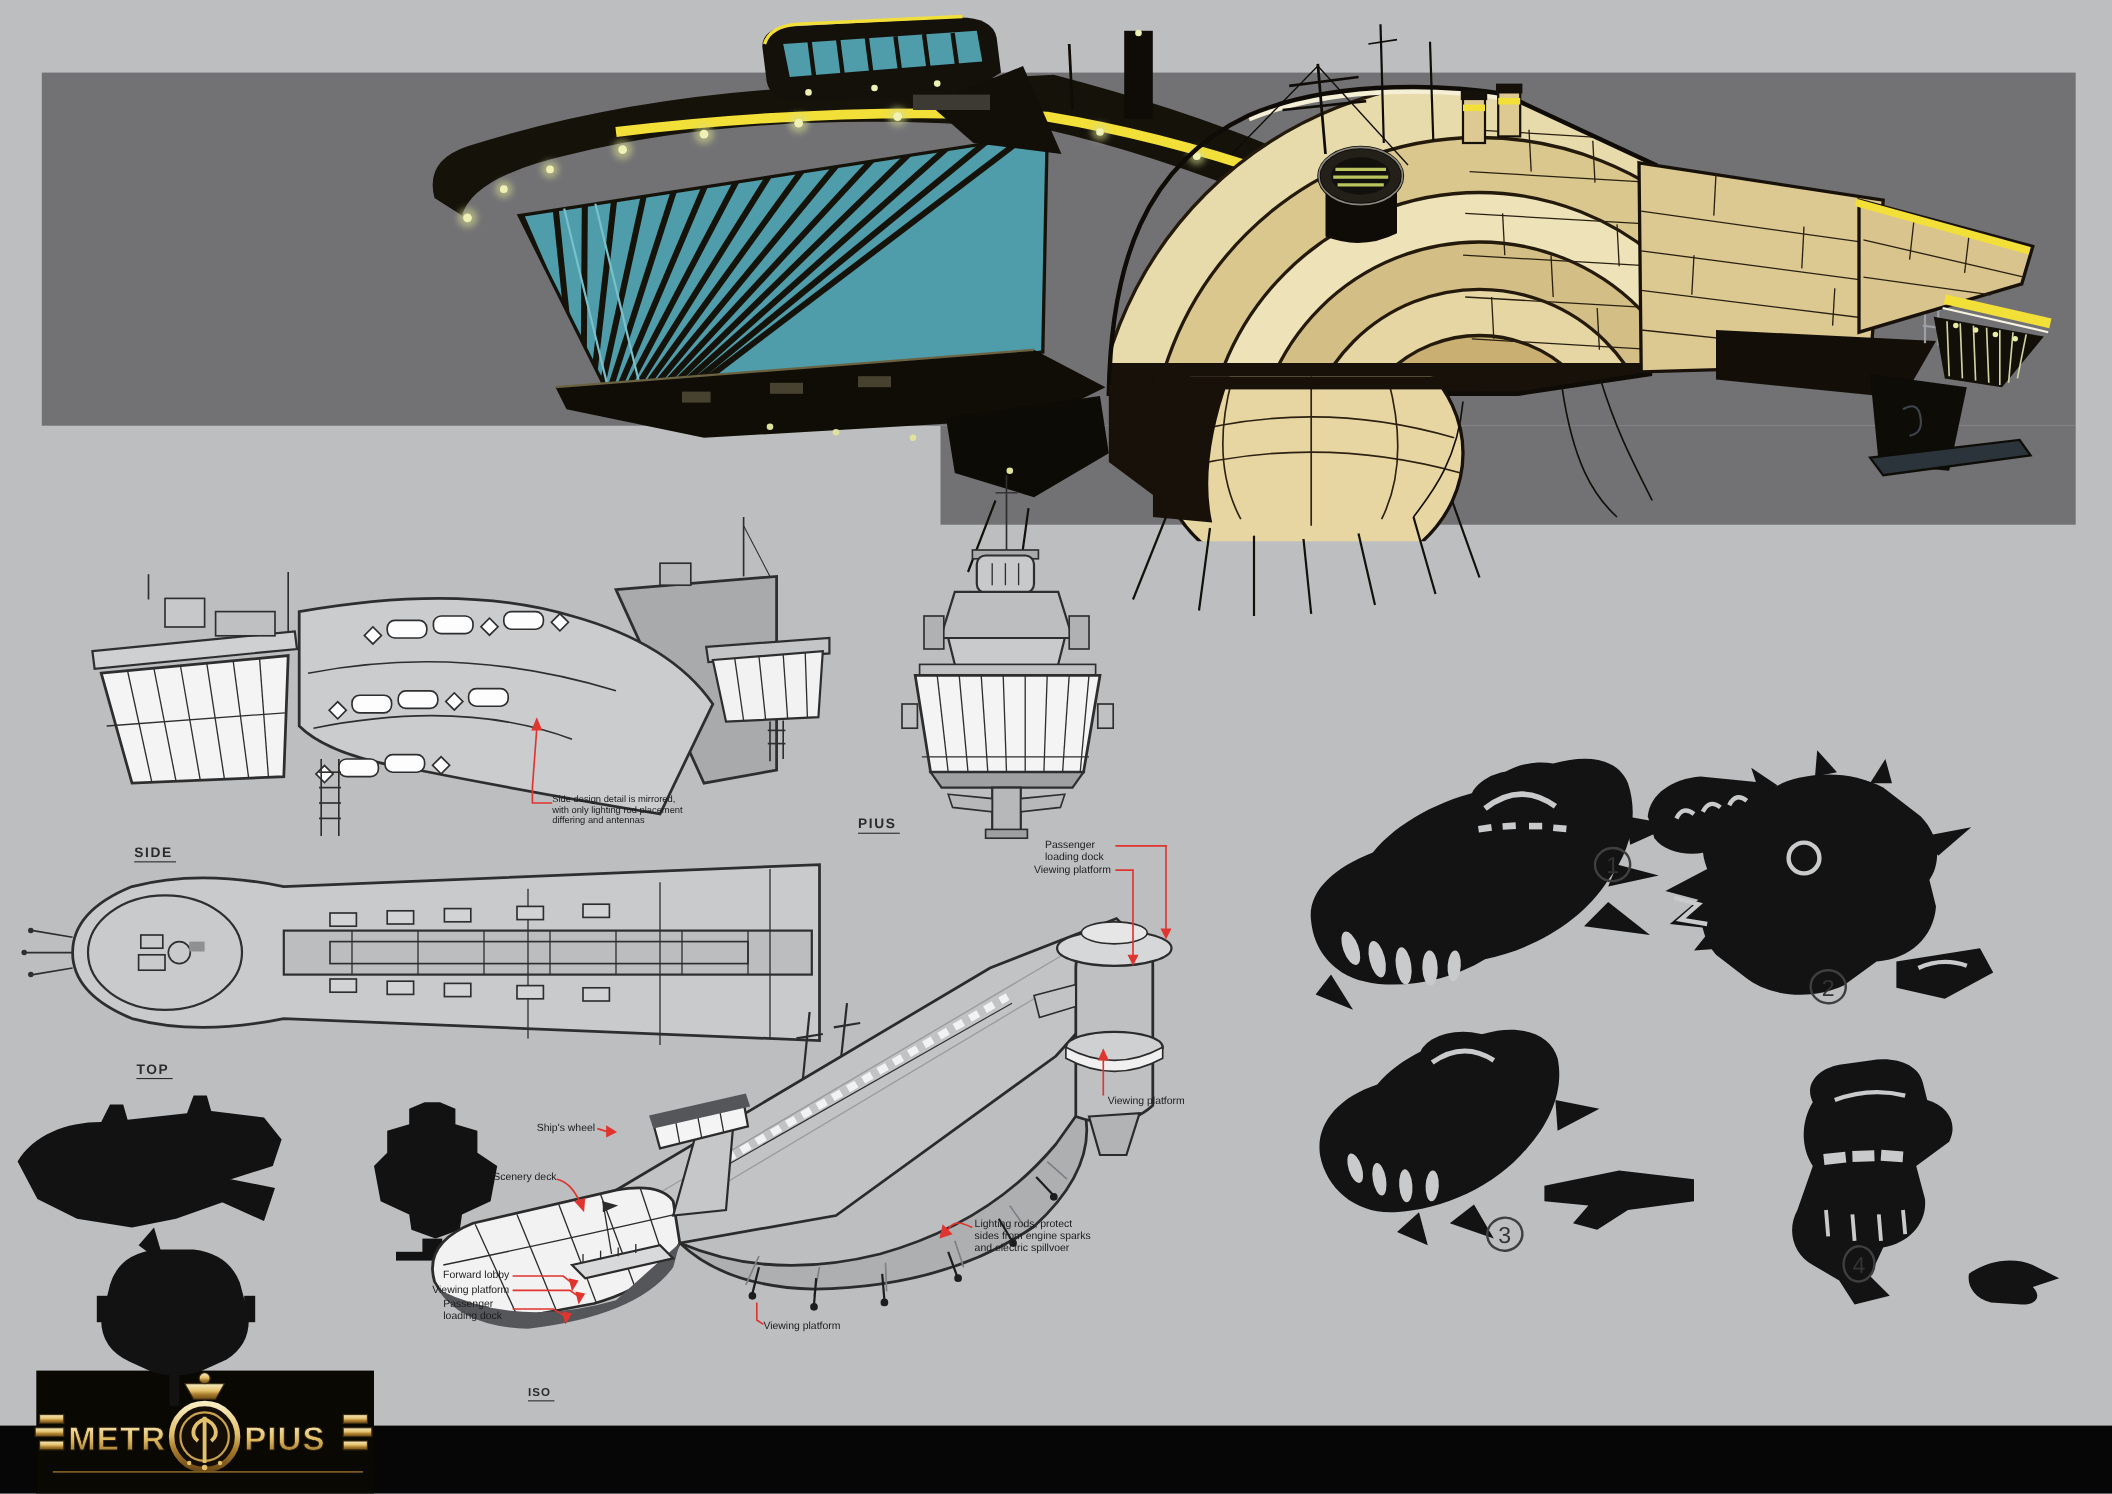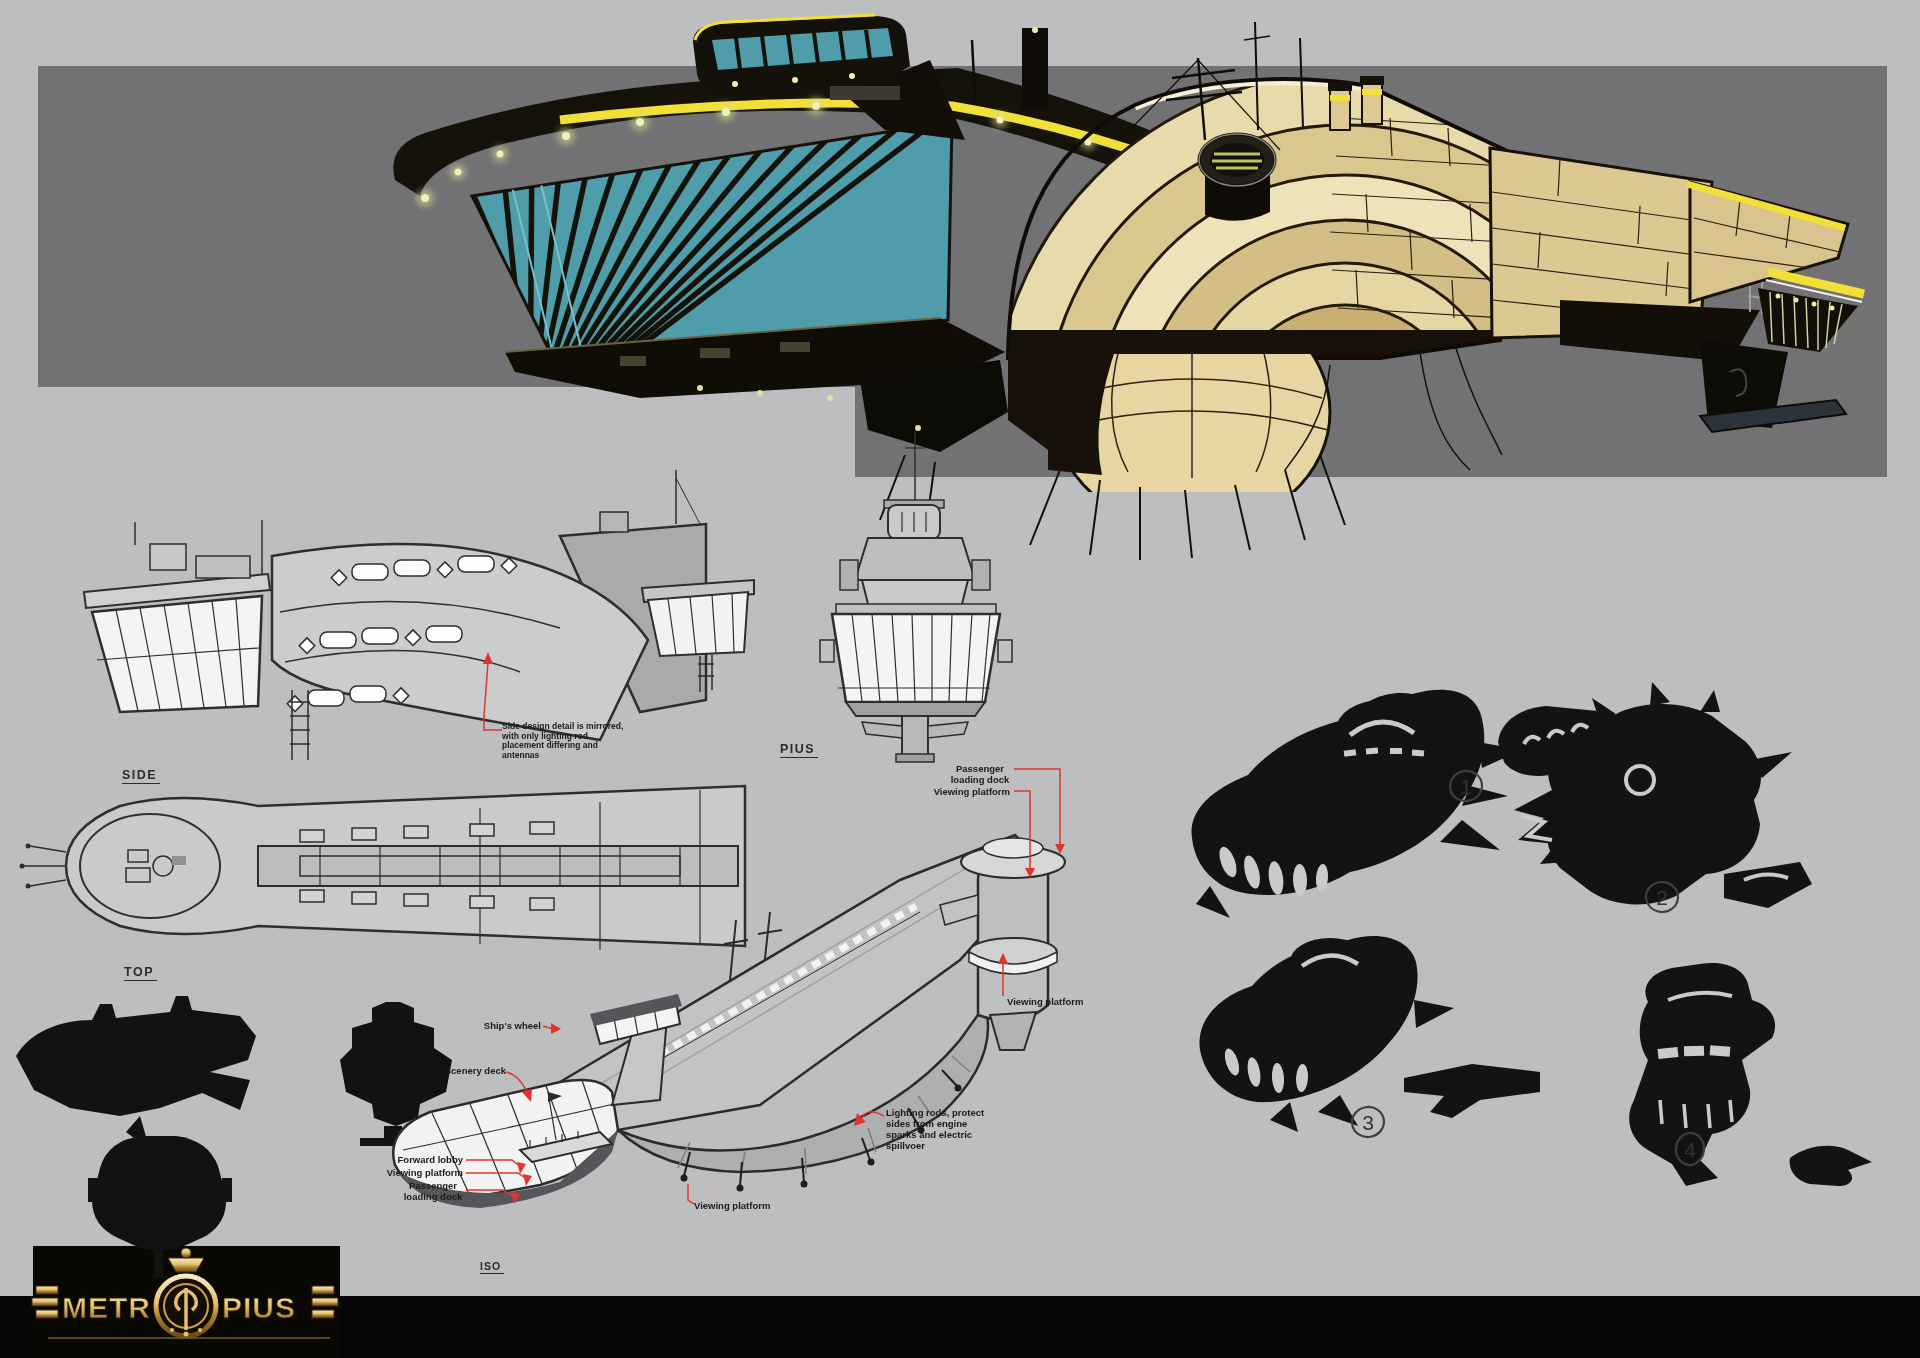--- a/index.html
+++ b/index.html
@@ -8,24 +8,24 @@
   .banner{position:absolute;left:38px;top:66px;width:1849px;height:321px;background:#727275;}
   .banner-ext{position:absolute;left:855px;top:387px;width:1032px;height:90px;background:#727275;}
   .bottom-band{position:absolute;left:0;top:1296px;width:1920px;height:62px;background:#060606;}
   .logo-plaque{position:absolute;left:33px;top:1246px;width:307px;height:112px;background:#0a0803;}
   svg.art{position:absolute;left:0;top:0;width:1920px;height:1358px;}
   .title-box{position:absolute;left:1548px;top:1294px;width:368px;height:60px;
              border:1px solid #4a4a4a;box-sizing:border-box;}
   .title-main{margin:2px 8px 0 0;font-size:29px;letter-spacing:.5px;color:#fdfdfd;text-align:right;
               font-weight:normal;line-height:30px;}
   .title-credit{margin:0 8px 0 0;font-size:17px;letter-spacing:.3px;color:#ededed;text-align:right;line-height:20px;}
-  .ann{position:absolute;font-size:9.5px;line-height:11px;color:#1b1b1b;font-weight:bold;}
+  .ann{position:absolute;font-size:9.5px;line-height:11px;color:#1b1b1b;}
   .ann.small{font-size:8.5px;line-height:9.5px;}
   .nowrap{white-space:nowrap;}
-  .r{text-align:center;}
+  .r{text-align:left;}
   .vlab{position:absolute;font-size:12.5px;font-weight:bold;letter-spacing:1.5px;color:#2b2b2b;
         border-bottom:1.5px solid #2b2b2b;padding:0 3px 1px 0;}
   .vlab.small{font-size:10.5px;letter-spacing:1px;}
 </style>
 </head>
 <body>
 
 <div class="page">
 
   <div class="banner"></div>

